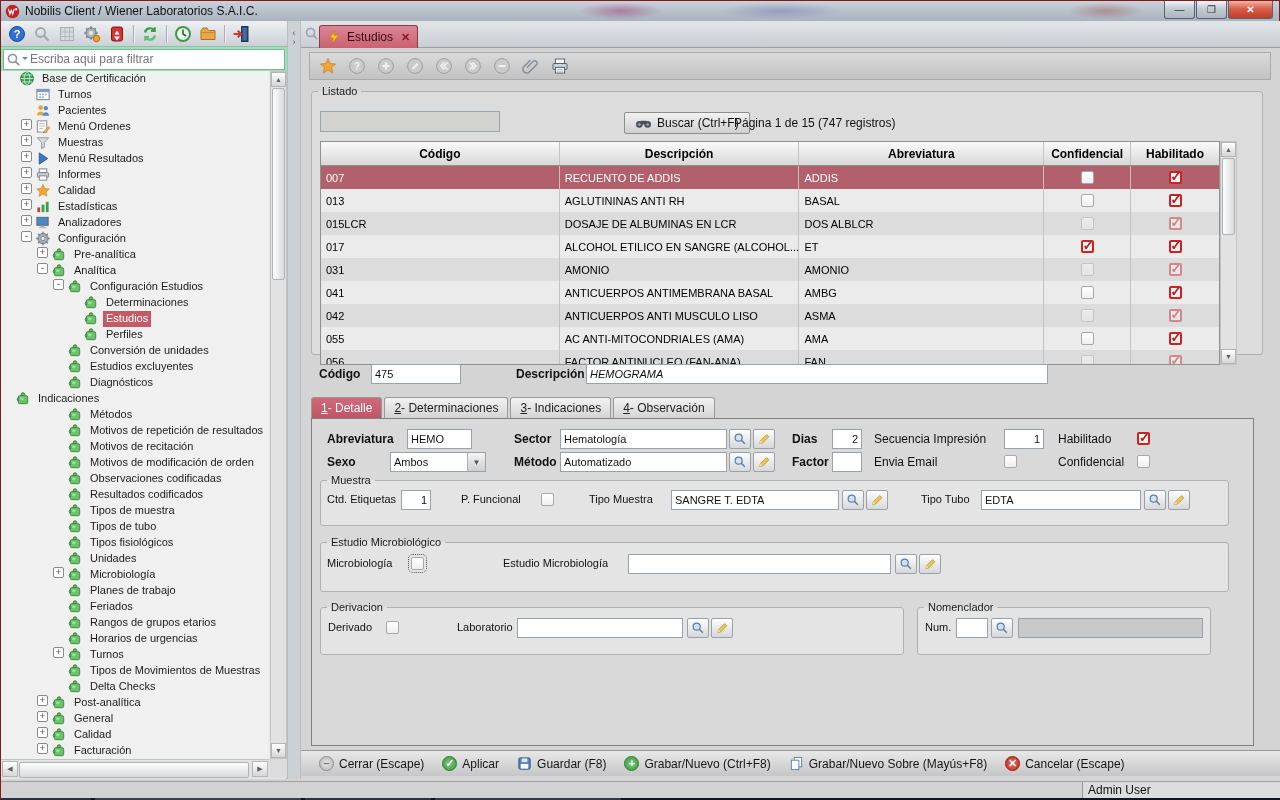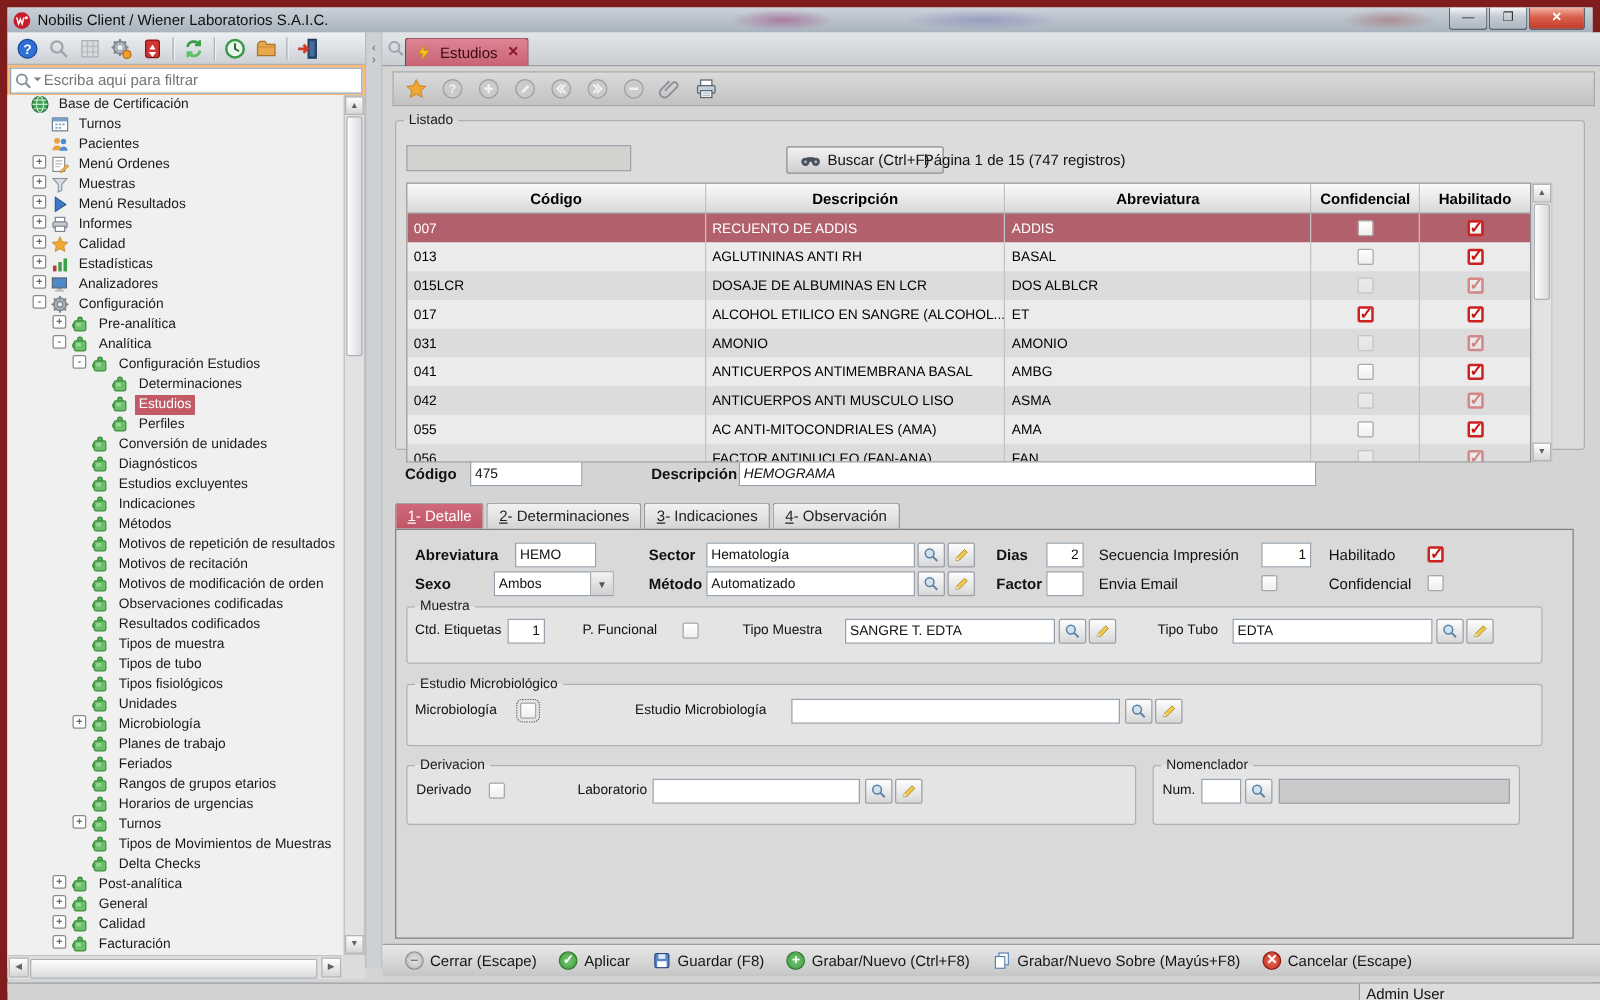--- a/index.html
+++ b/index.html
@@ -1,17 +1,17 @@
 <!DOCTYPE html>
 <html><head>
 <meta charset="utf-8">
 <style>
   html,body{margin:0;padding:0}
   body{width:1280px;height:800px;overflow:hidden;font-family:"Liberation Sans",sans-serif;background:#d4d4d4;position:relative}
-  .window{position:absolute;inset:0;border:6px solid #7f1d1d;box-sizing:border-box}
+  .window{position:absolute;inset:0;border:1px solid #7f1d1d;box-sizing:border-box}
   
   .titlebar{position:absolute;left:0;top:0;right:0;height:20px;
     background:
       radial-gradient(60px 12px at 620px 10px, rgba(150,40,110,.45), transparent 70%),
       radial-gradient(90px 12px at 780px 10px, rgba(90,90,170,.35), transparent 70%),
       radial-gradient(55px 12px at 1105px 10px, rgba(150,60,60,.38), transparent 70%),
       linear-gradient(#cad1d9,#a9b3be);
     display:flex;align-items:center}
   .logo{width:15px;height:15px;margin:0 5px 0 4px;display:flex}
   .title{font-size:12px;color:#101010}
@@ -20,21 +20,21 @@
     background:linear-gradient(#f4f6f8,#c2cad2 45%,#aeb8c2);display:flex;align-items:center;justify-content:center;
     font-size:10px;color:#333;margin-left:1px;line-height:1}
   .wc.close{background:linear-gradient(#f2b5a5,#d9604c 45%,#bf3c28);color:#fff;width:43px;font-weight:bold}
   
   .toolbar-main{position:absolute;left:0;top:20px;width:286px;height:26px;
     background:linear-gradient(#eef0f2,#ccd1d6);border-bottom:1px solid #aab0b6;
     display:flex;align-items:center;gap:7px;padding-left:7px;box-sizing:border-box}
   .toolbar-main .tbi{width:18px;height:18px;display:inline-flex}
   .tsep{width:1px;height:18px;background:#a8aeb4;box-shadow:1px 0 0 #f0f2f4}
   
-  .filter-row{position:absolute;left:0;top:46px;width:286px;height:24px;background:#fdba74;display:flex;align-items:center}
+  .filter-row{position:absolute;left:0;top:46px;width:286px;height:24px;background:#86efac;display:flex;align-items:center}
   .filter-box{position:relative;flex:1;margin:1px 2px}
   .filter-input{width:100%;height:21px;background:#fff;border:1px solid #98a2ac;font:12px "Liberation Sans",sans-serif;
     color:#333;padding:0 2px 0 26px;box-sizing:border-box}
   .filter-lens{position:absolute;left:3px;top:3px;width:16px;height:16px}
   .filter-caret{position:absolute;left:19px;top:8px;border:3px solid transparent;border-top-color:#7a828a}
   .left-bg{position:absolute;left:0;top:70px;width:286px;bottom:20px;background:#e6e6e6;border-right:1px solid #9aa2aa;box-sizing:border-box}
   .tree{position:absolute;left:0;top:70px;width:268px;height:688px;background:#f0f0f0;overflow:hidden;font-size:11px;color:#1a1a1a}
   .tree-row{height:16px;display:flex;white-space:nowrap}
   .expander{width:11px;height:11px;min-width:11px;border:1px solid #8a8a8a;background:#fff;font-size:9px;line-height:8px;
     text-align:center;color:#444;margin-right:3px;box-sizing:border-box;border-radius:2px}
@@ -438,35 +438,35 @@
       <div class="tree-row" style="padding-left: 52px;">
         <span class="expander none">+</span>
         <span class="ticon">
           <svg viewBox="0 0 16 16">
             <circle cx="8" cy="3.8" r="2" fill="#5cb85c" stroke="#3a8a3a"></circle>
             <circle cx="3.8" cy="9" r="2" fill="#5cb85c" stroke="#3a8a3a"></circle>
             <rect x="3" y="5" width="10" height="8.5" rx="1.5" fill="#6cc06c" stroke="#3a8a3a"></rect>
             <rect x="4.8" y="6.8" width="4" height="3" fill="#a0dca0" opacity=".8"></rect>
           </svg>
         </span>
+        <span class="tlabel">Estudios excluyentes</span>
+      </div>
+      <div class="tree-row" style="padding-left: 52px;">
+        <span class="expander none">+</span>
+        <span class="ticon">
+          <svg viewBox="0 0 16 16">
+            <circle cx="8" cy="3.8" r="2" fill="#5cb85c" stroke="#3a8a3a"></circle>
+            <circle cx="3.8" cy="9" r="2" fill="#5cb85c" stroke="#3a8a3a"></circle>
+            <rect x="3" y="5" width="10" height="8.5" rx="1.5" fill="#6cc06c" stroke="#3a8a3a"></rect>
+            <rect x="4.8" y="6.8" width="4" height="3" fill="#a0dca0" opacity=".8"></rect>
+          </svg>
+        </span>
         <span class="tlabel">Diagnósticos</span>
       </div>
-      <div class="tree-row" style="padding-left: 52px;">
-        <span class="expander none">+</span>
-        <span class="ticon">
-          <svg viewBox="0 0 16 16">
-            <circle cx="8" cy="3.8" r="2" fill="#5cb85c" stroke="#3a8a3a"></circle>
-            <circle cx="3.8" cy="9" r="2" fill="#5cb85c" stroke="#3a8a3a"></circle>
-            <rect x="3" y="5" width="10" height="8.5" rx="1.5" fill="#6cc06c" stroke="#3a8a3a"></rect>
-            <rect x="4.8" y="6.8" width="4" height="3" fill="#a0dca0" opacity=".8"></rect>
-          </svg>
-        </span>
-        <span class="tlabel">Estudios excluyentes</span>
-      </div>
-      <div class="tree-row" style="padding-left: 52px;">
+      <div class="tree-row" style="">
         <span class="expander none">+</span>
         <span class="ticon">
           <svg viewBox="0 0 16 16">
             <circle cx="8" cy="3.8" r="2" fill="#5cb85c" stroke="#3a8a3a"></circle>
             <circle cx="3.8" cy="9" r="2" fill="#5cb85c" stroke="#3a8a3a"></circle>
             <rect x="3" y="5" width="10" height="8.5" rx="1.5" fill="#6cc06c" stroke="#3a8a3a"></rect>
             <rect x="4.8" y="6.8" width="4" height="3" fill="#a0dca0" opacity=".8"></rect>
           </svg>
         </span>
         <span class="tlabel">Indicaciones</span>

